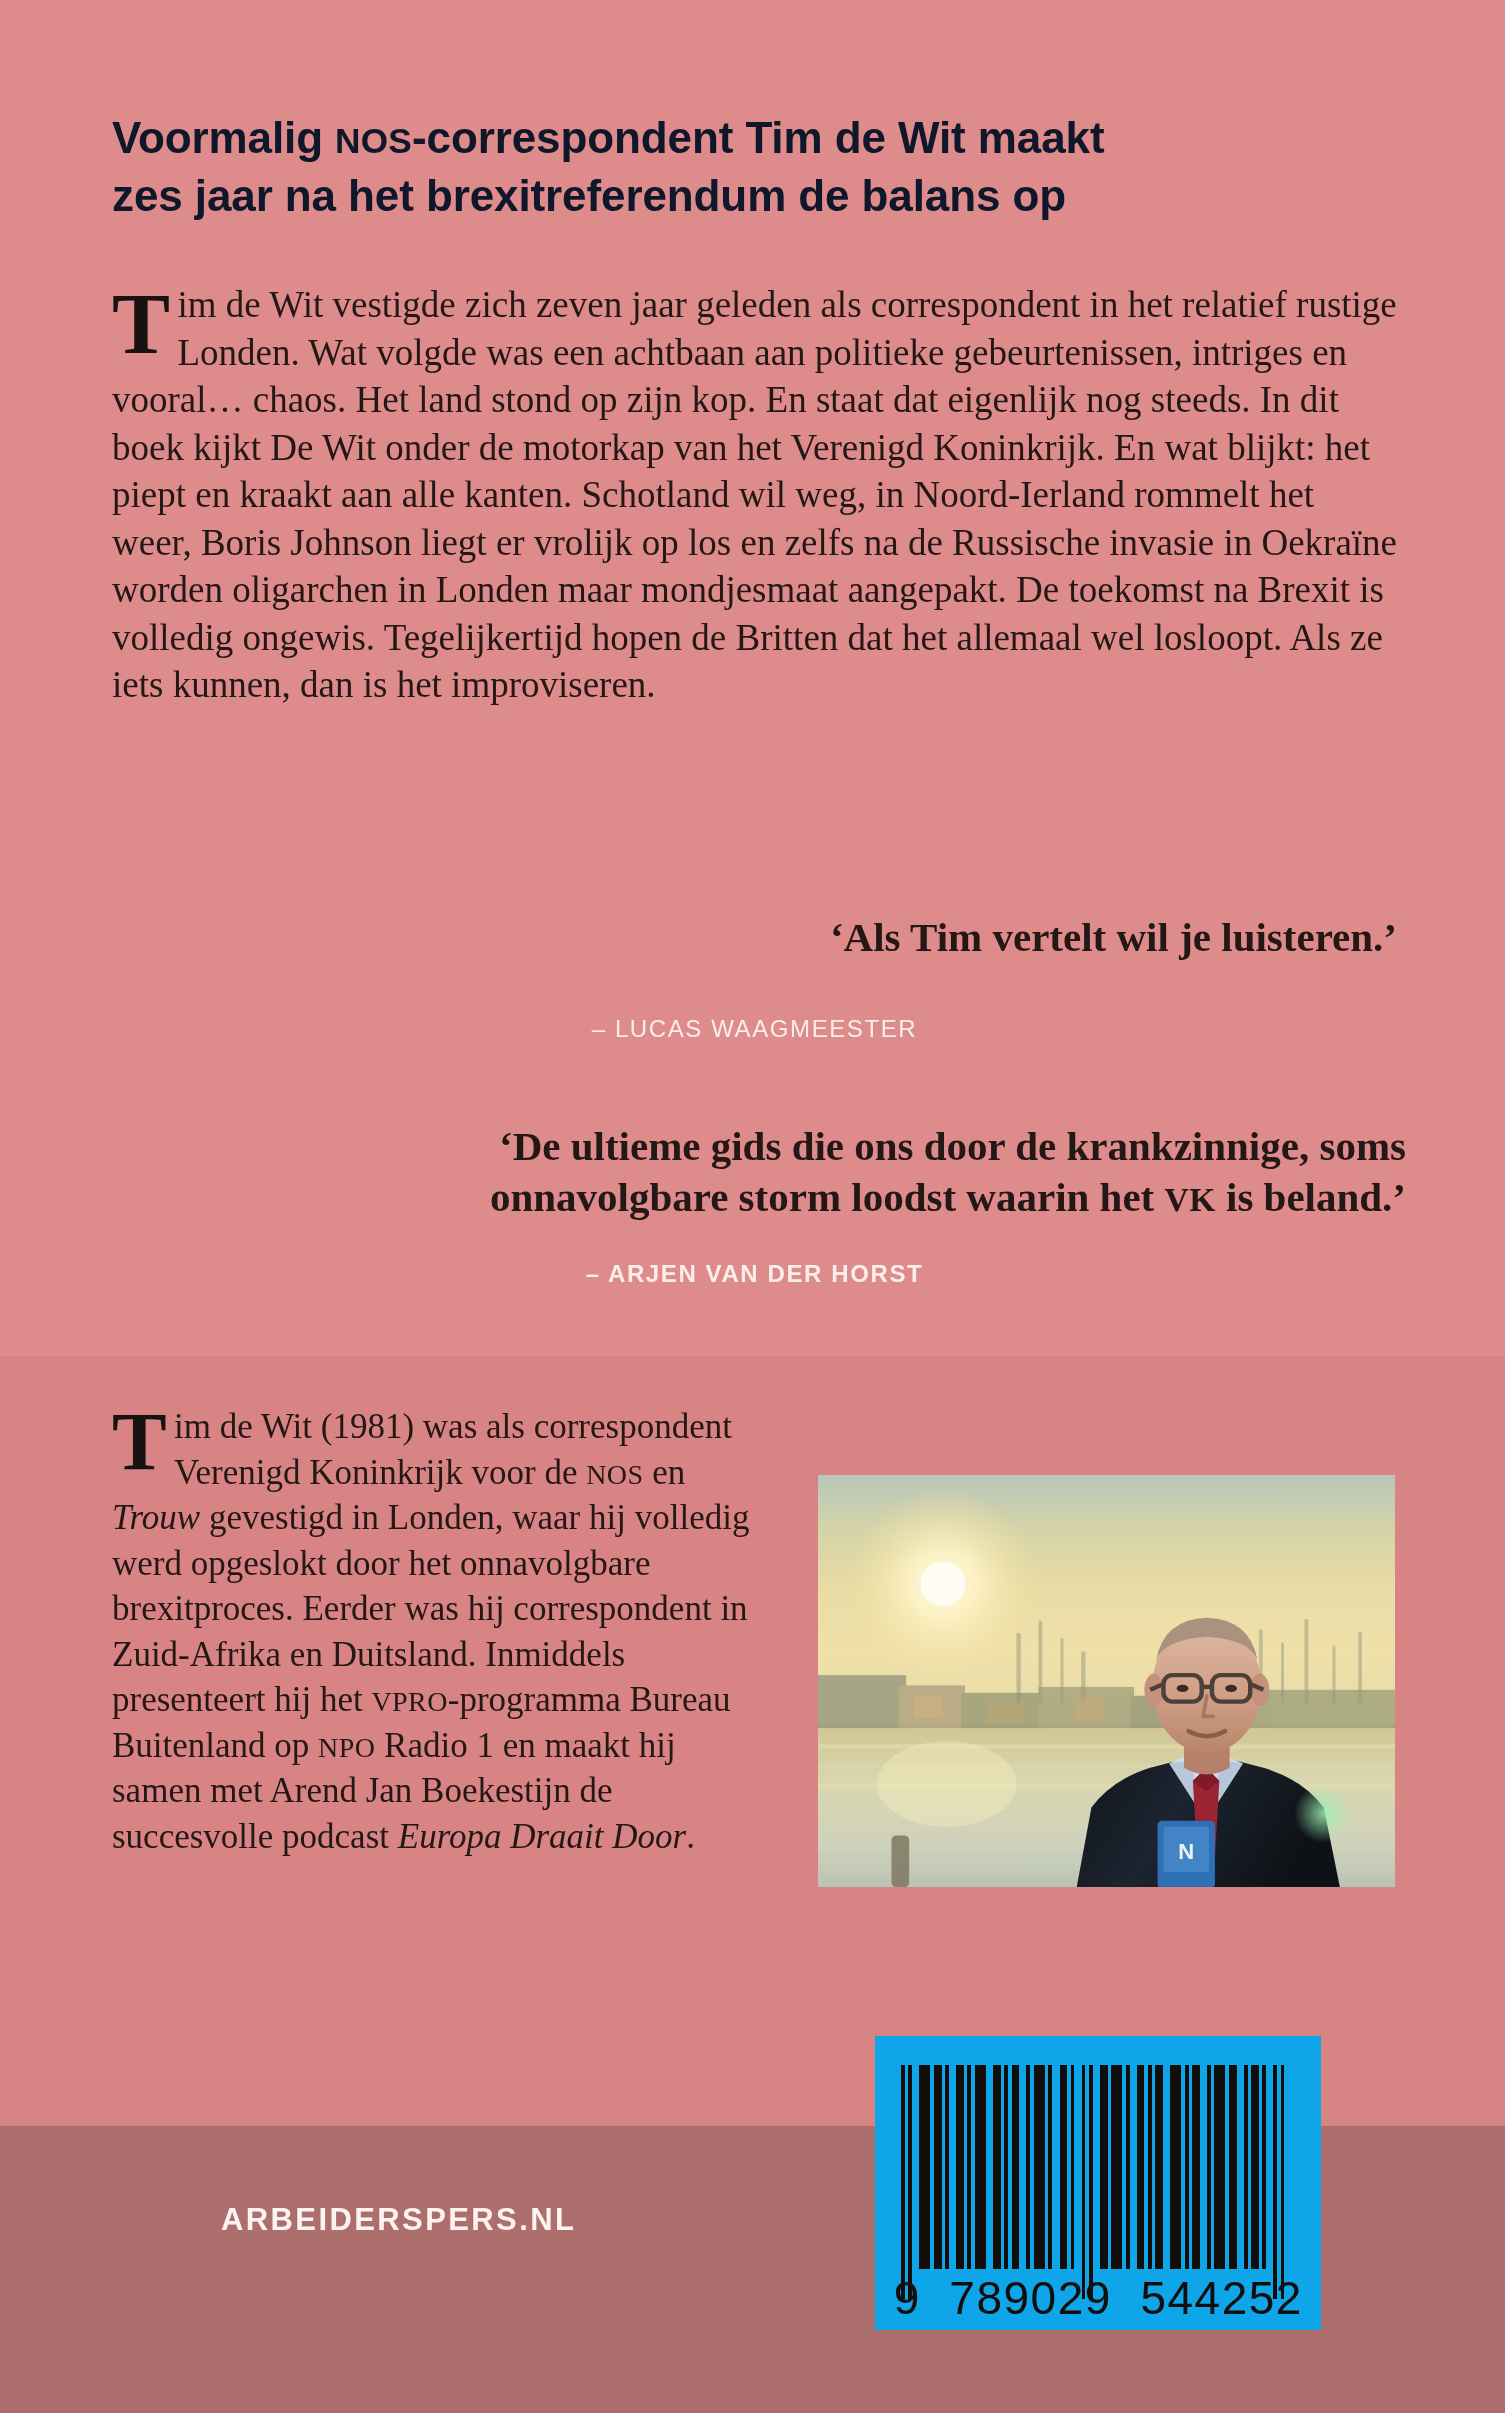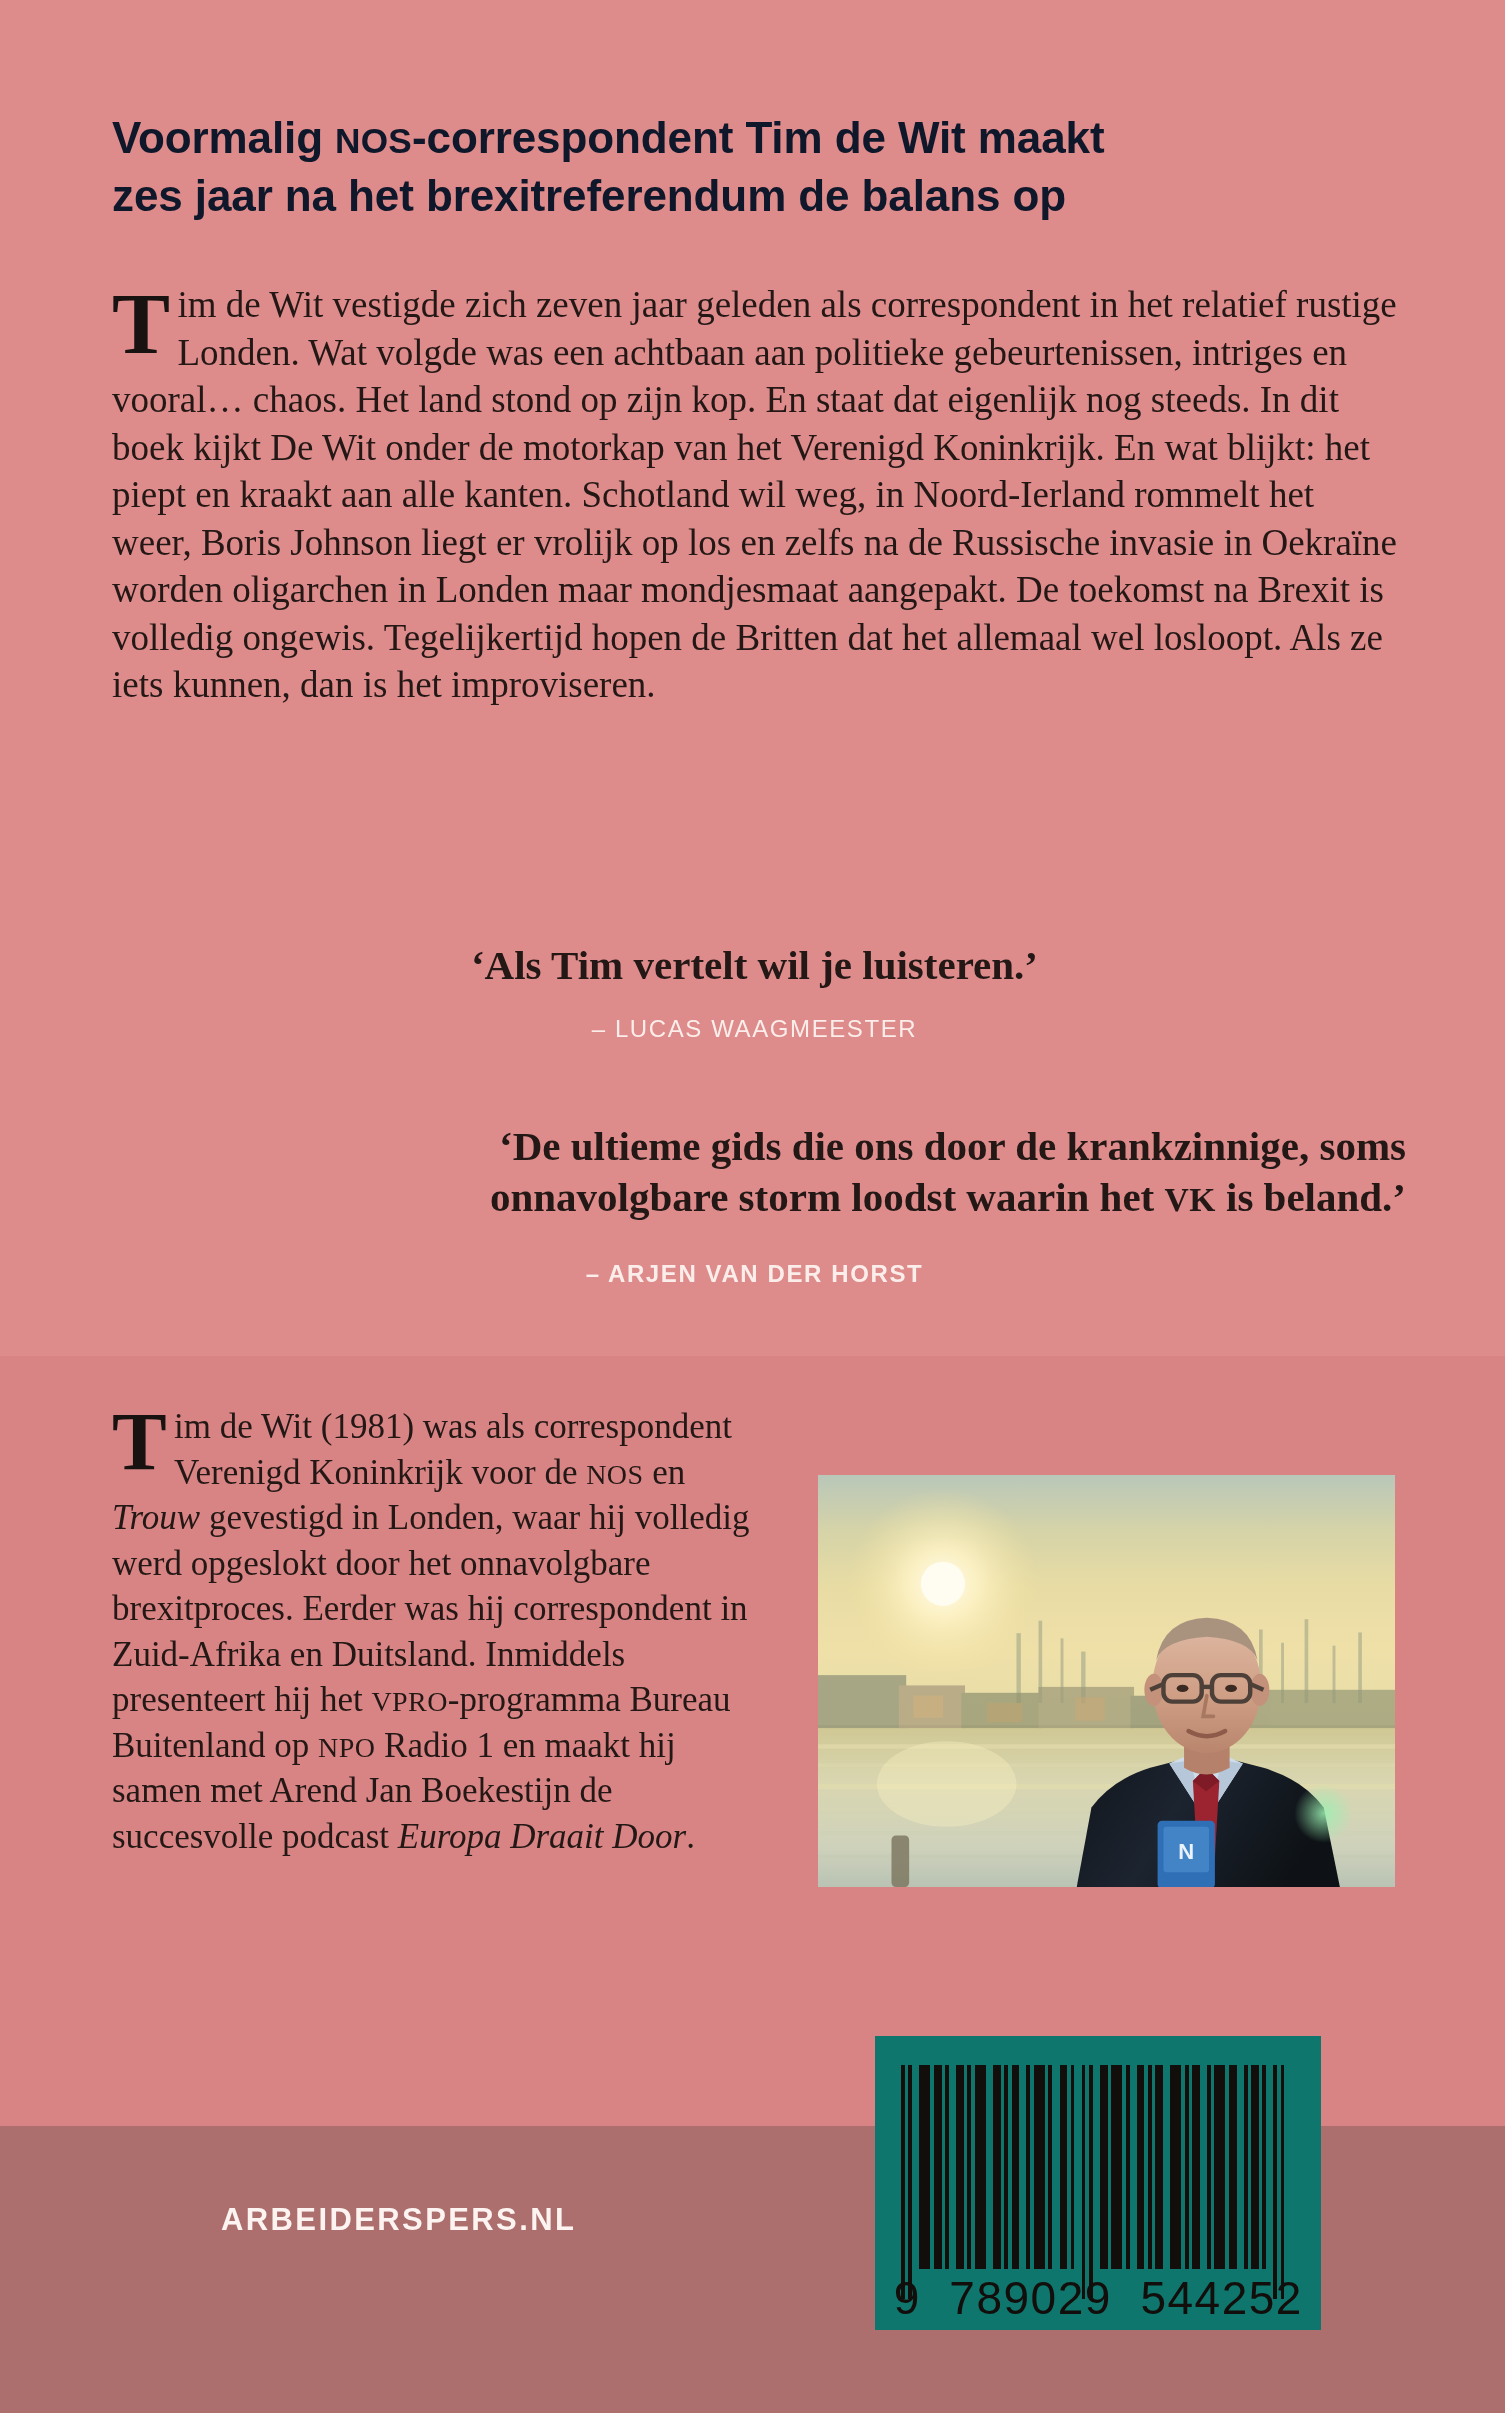--- a/index.html
+++ b/index.html
@@ -82,23 +82,23 @@
     line-height: 0.84;
     font-weight: bold;
     margin: 5.9px 7.4px 0 0;
     color: #181210;
   }
 
   
   .quote1 {
     position: absolute;
     left: 112px;
-    top: 940px;
+    top: 912px;
     width: 1285px;
-    text-align: center;
+    text-align: right;
     font-family: "Liberation Serif", serif;
     font-weight: bold;
     font-size: 41px;
     line-height: 1.22;
     color: #231815;
   }
   .attrib1 {
     position: absolute;
     left: 112px;
     top: 1015px;
@@ -184,21 +184,21 @@
     color: #fdf4f1;
   }
 
   
   .barcode-box {
     position: absolute;
     left: 875px;
     top: 2036px;
     width: 446px;
     height: 294px;
-    background: #0f766e;
+    background: #0ea5e9;
   }
   .bars {
     position: absolute;
     left: 26px;
     top: 29px;
     width: 395px;
     height: 204px;
     display: flex;
     align-items: flex-start;
   }

